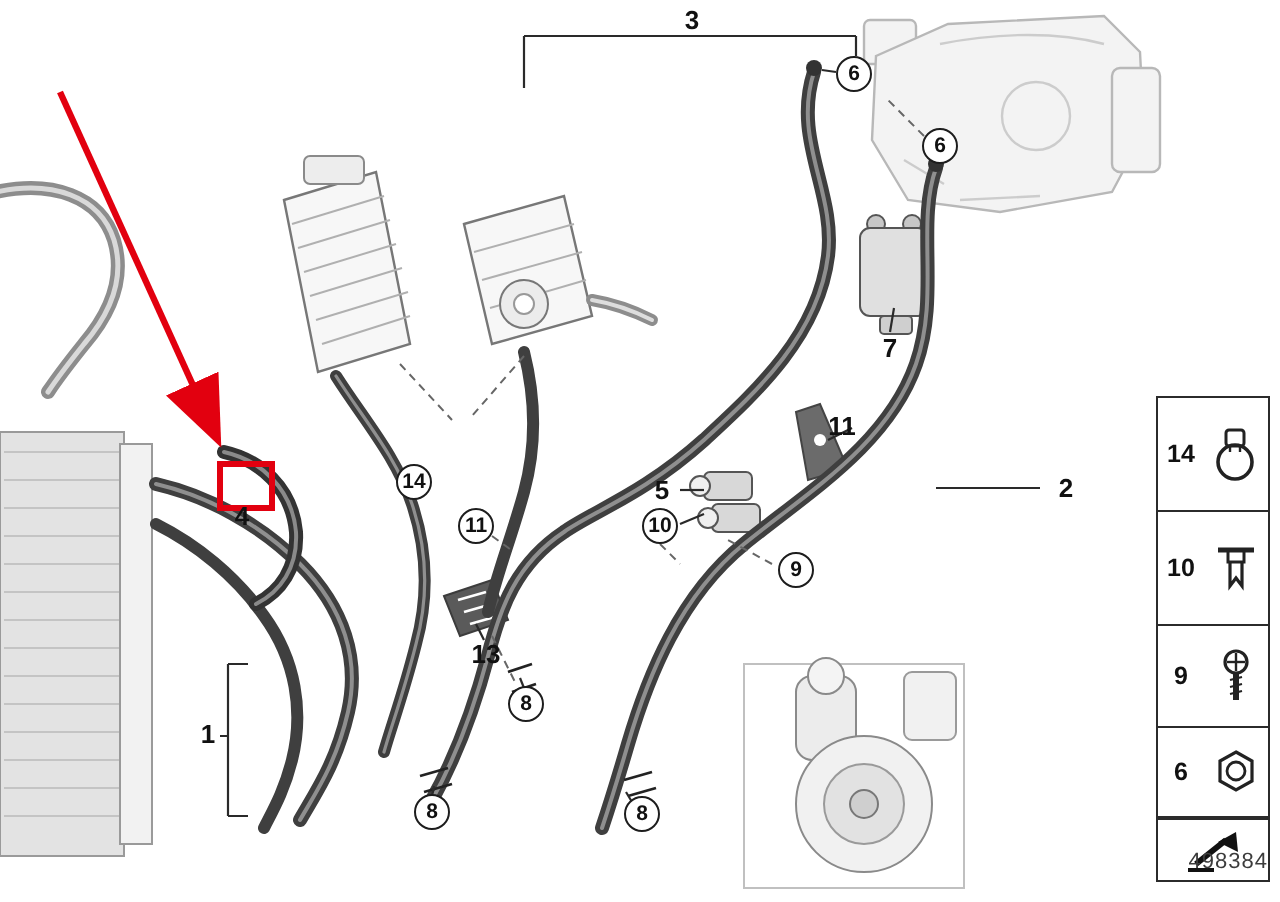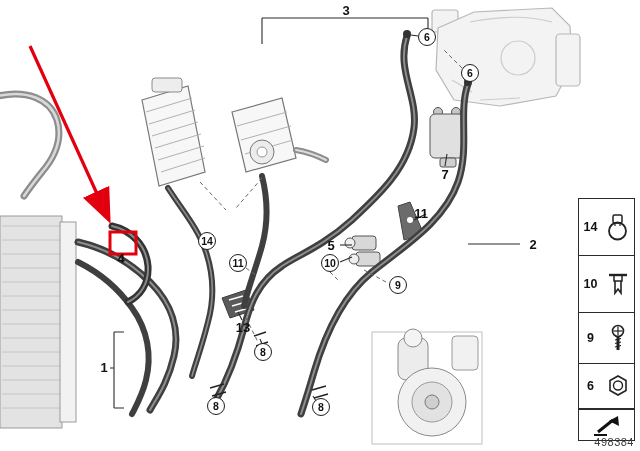--- a/index.html
+++ b/index.html
@@ -35,21 +35,21 @@
   .legend-row.h56{height:56px;}
   .legend-row.h50{height:50px;}
   .legend-row.h44{height:44px;}
   .legend-num{font-size:12.5px;font-weight:bold;color:#111;min-width:17px;text-align:center;}
   .legend-icon{display:flex;align-items:center;justify-content:center;}
   .legend-footer{
     height:30px;border-top:1.5px solid #2b2b2b;
     display:flex;align-items:center;justify-content:center;
   }
   .drawing-number{
-    position:absolute;right:6px;bottom:3px;
+    position:absolute;right:6px;bottom:14px;
     font-size:11px;color:#3c3c3c;letter-spacing:0.5px;
   }
 </style>
 </head>
 <body>
 
 <div class="stage">
 
   <svg class="artwork" width="640" height="451" viewBox="0 0 640 451">
     <defs>

